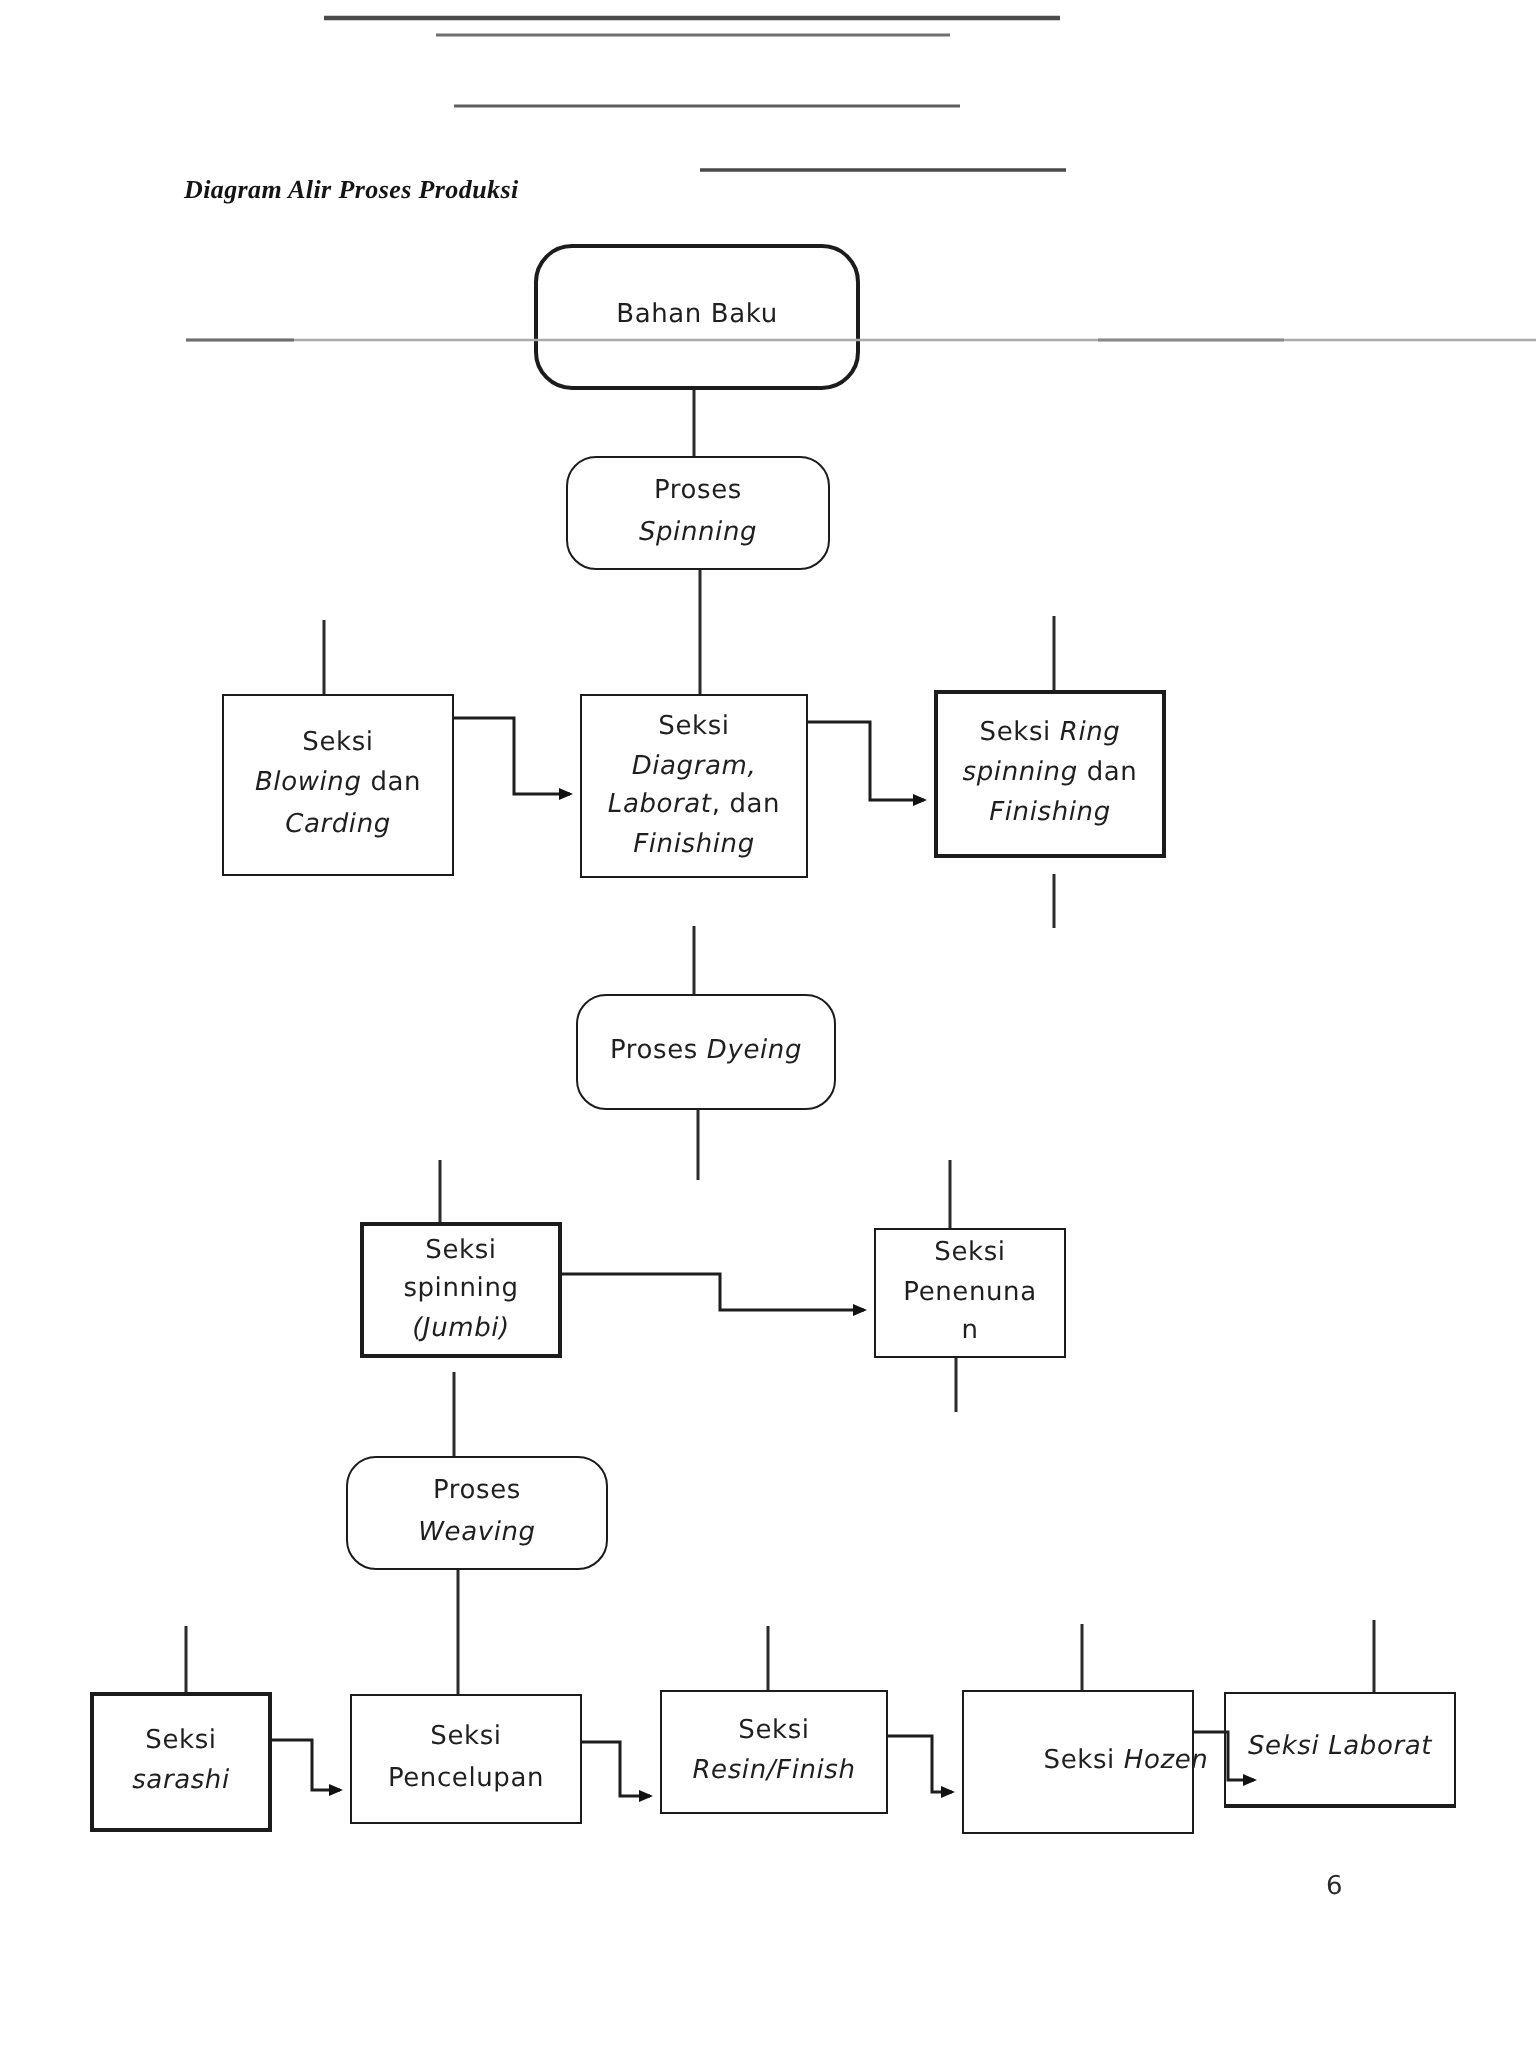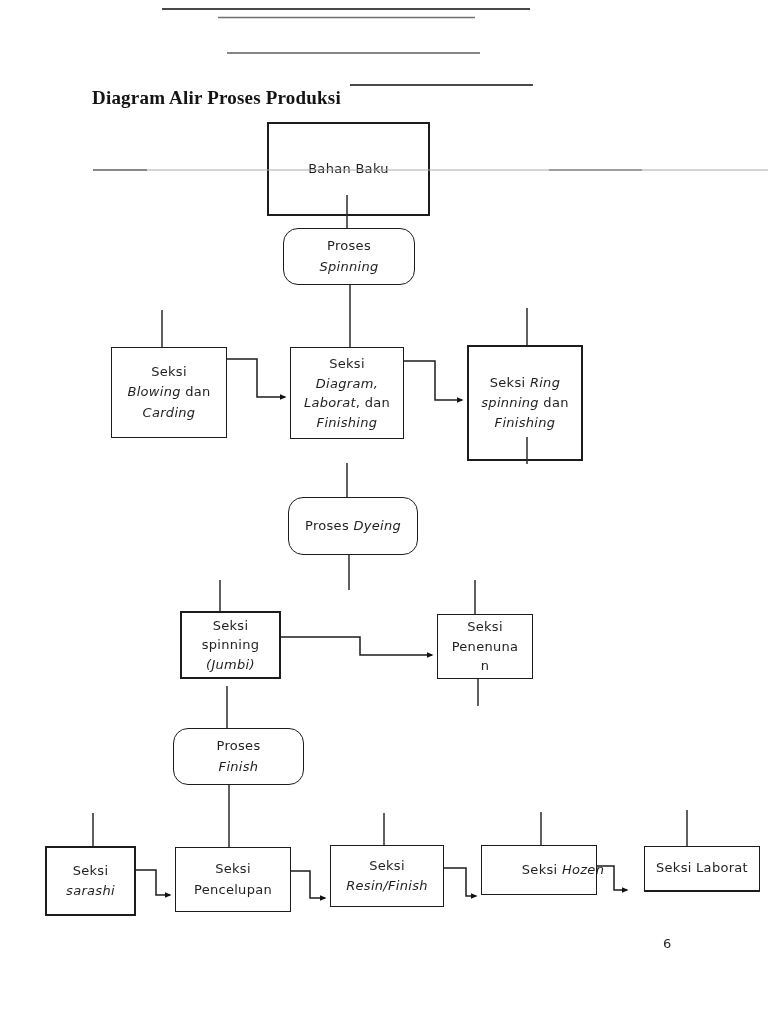--- a/index.html
+++ b/index.html
@@ -17,35 +17,35 @@
   .round{border-radius:15px;}
   .b2{border-width:2px;}
   .bb{border-bottom-width:2.4px;}
   .lh2{line-height:2.05;}
   .it{font-style:italic;}
   .line{white-space:pre;}
   #overlay{position:absolute; left:0; top:0; pointer-events:none;}
   #doc-heading{
     position:absolute; left:92px; top:87px;
     font-family:"Liberation Serif","DejaVu Serif",serif;
-    font-weight:bold; font-size:19px; color:#141414; letter-spacing:0.2px;
+    font-weight:bold; font-size:13px; color:#141414; letter-spacing:0.2px;font-style:italic;
   }
   #page-number{
     position:absolute; left:663px; top:936px;
     font-size:13px; color:#2a2a2a;
   }
 </style>
 </head>
 <body>
 
 <div id="page">
 
   <div id="doc-heading">Diagram Alir Proses Produksi</div>
 
-  <div class="node b2 lh2" style="left:267px;top:122px;width:163px;height:94px;">
+  <div class="node b2 lh2" style="left:267px;top:122px;width:163px;height:73px;border-radius:19px;">
     <div class="line"><span>Bahan Baku</span></div>
   </div>
 
   <div class="node round" style="left:283px;top:228px;width:132px;height:57px;">
     <div class="line"><span>Proses</span></div>
     <div class="line it"><span>Spinning</span></div>
   </div>
 
   <div class="node" style="left:111px;top:347px;width:116px;height:91px;border-width:1.9px;">
     <div class="line"><span>Seksi</span></div>
@@ -53,21 +53,21 @@
     <div class="line it"><span>Carding</span></div>
   </div>
 
   <div class="node" style="left:290px;top:347px;width:114px;height:92px;line-height:1.5;">
     <div class="line"><span>Seksi</span></div>
     <div class="line it"><span>Diagram,</span></div>
     <div class="line"><span class="it">Laborat</span><span>, dan</span></div>
     <div class="line it"><span>Finishing</span></div>
   </div>
 
-  <div class="node b2" style="left:467px;top:345px;width:116px;height:116px;">
+  <div class="node b2" style="left:467px;top:345px;width:116px;height:84px;">
     <div class="line"><span>Seksi </span><span class="it">Ring</span></div>
     <div class="line"><span class="it">spinning</span><span> dan</span></div>
     <div class="line it"><span>Finishing</span></div>
   </div>
 
   <div class="node round" style="left:288px;top:497px;width:130px;height:58px;text-align:right;">
     <div class="line"><span>Proses </span><span class="it">Dyeing</span></div>
   </div>
 
   <div class="node b2" style="left:180px;top:611px;width:101px;height:68px;line-height:1.5;">
@@ -77,43 +77,43 @@
   </div>
 
   <div class="node" style="left:437px;top:614px;width:96px;height:65px;line-height:1.5;">
     <div class="line"><span>Seksi</span></div>
     <div class="line"><span>Penenuna</span></div>
     <div class="line"><span>n</span></div>
   </div>
 
   <div class="node round" style="left:173px;top:728px;width:131px;height:57px;">
     <div class="line"><span>Proses</span></div>
-    <div class="line it"><span>Finish</span></div>
+    <div class="line it"><span>Weaving</span></div>
   </div>
 
   <div class="node b2" style="left:45px;top:846px;width:91px;height:70px;">
     <div class="line"><span>Seksi</span></div>
     <div class="line it"><span>sarashi</span></div>
   </div>
 
   <div class="node bb" style="left:175px;top:847px;width:116px;height:65px;border-width:1.8px;">
     <div class="line"><span>Seksi</span></div>
     <div class="line"><span>Pencelupan</span></div>
   </div>
 
   <div class="node" style="left:330px;top:845px;width:114px;height:62px;">
     <div class="line"><span>Seksi</span></div>
     <div class="line it"><span>Resin/Finish</span></div>
   </div>
 
-  <div class="node bb" style="left:481px;top:845px;width:116px;height:50px;border-width:1.8px;padding-left:48px;">
+  <div class="node bb" style="left:481px;top:845px;width:116px;height:72px;border-width:1.8px;padding-left:48px;">
     <div class="line"><span>Seksi </span><span class="it">Hozen</span></div>
   </div>
 
-  <div class="node bb" style="left:644px;top:846px;width:116px;height:46px;">
+  <div class="node bb" style="left:612px;top:846px;width:116px;height:58px;font-style:italic;">
     <div class="line"><span>Seksi Laborat</span></div>
   </div>
 
   <svg id="overlay" width="768" height="1024" viewBox="0 0 768 1024">
     <defs>
       <marker id="ah" markerWidth="9" markerHeight="8" refX="5.5" refY="3" orient="auto" markerUnits="userSpaceOnUse">
         <path d="M0,0 L7,3 L0,6 Z" fill="#111"></path>
       </marker>
     </defs>
 

